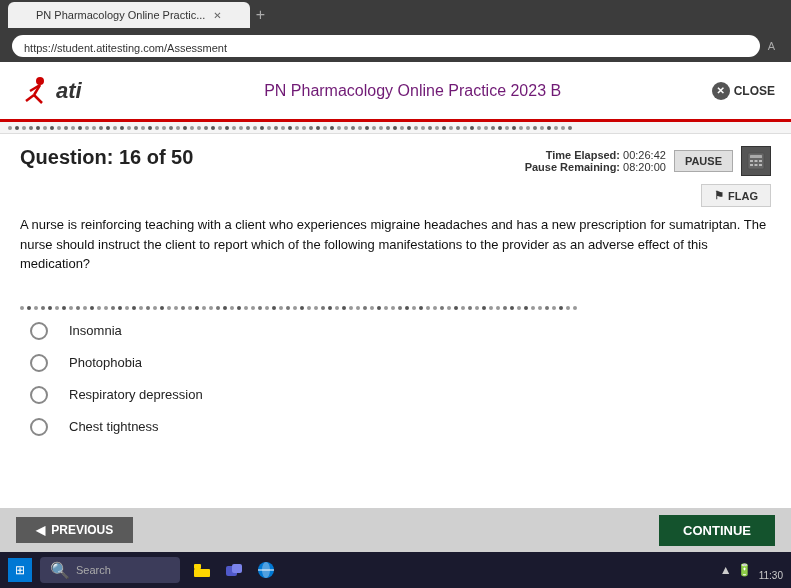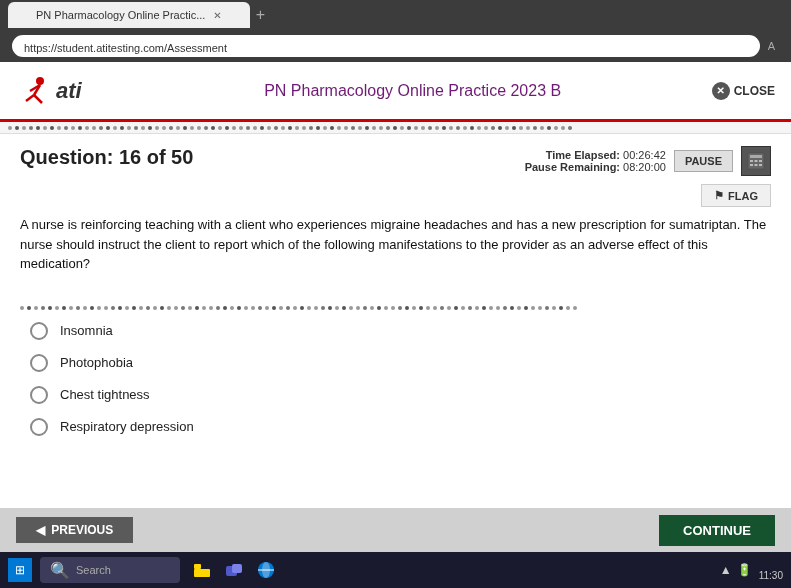--- a/index.html
+++ b/index.html
@@ -253,21 +253,21 @@
     
     .choices {
       display: flex;
       flex-direction: column;
       gap: 14px;
       padding: 0 10px;
     }
     .choice {
       display: flex;
       align-items: center;
-      gap: 12px;
+      gap: 21px;
       cursor: pointer;
     }
     .radio-circle {
       width: 18px;
       height: 18px;
       border-radius: 50%;
       border: 2px solid #888;
       flex-shrink: 0;
       background: #fff;
     }
@@ -618,25 +618,25 @@
       <div class="choice">
         <div class="radio-circle"></div>
         <span class="choice-label">Insomnia</span>
       </div>
       <div class="choice">
         <div class="radio-circle"></div>
         <span class="choice-label">Photophobia</span>
       </div>
       <div class="choice">
         <div class="radio-circle"></div>
-        <span class="choice-label">Chest tightness</span>
+        <span class="choice-label">Respiratory depression</span>
       </div>
       <div class="choice">
         <div class="radio-circle"></div>
-        <span class="choice-label">Respiratory depression</span>
+        <span class="choice-label">Chest tightness</span>
       </div>
     </div>
 
   </div>
 
   <div class="bottom-nav">
     <button class="prev-btn">
       <span>◀</span>
       <span>PREVIOUS</span>
     </button>

